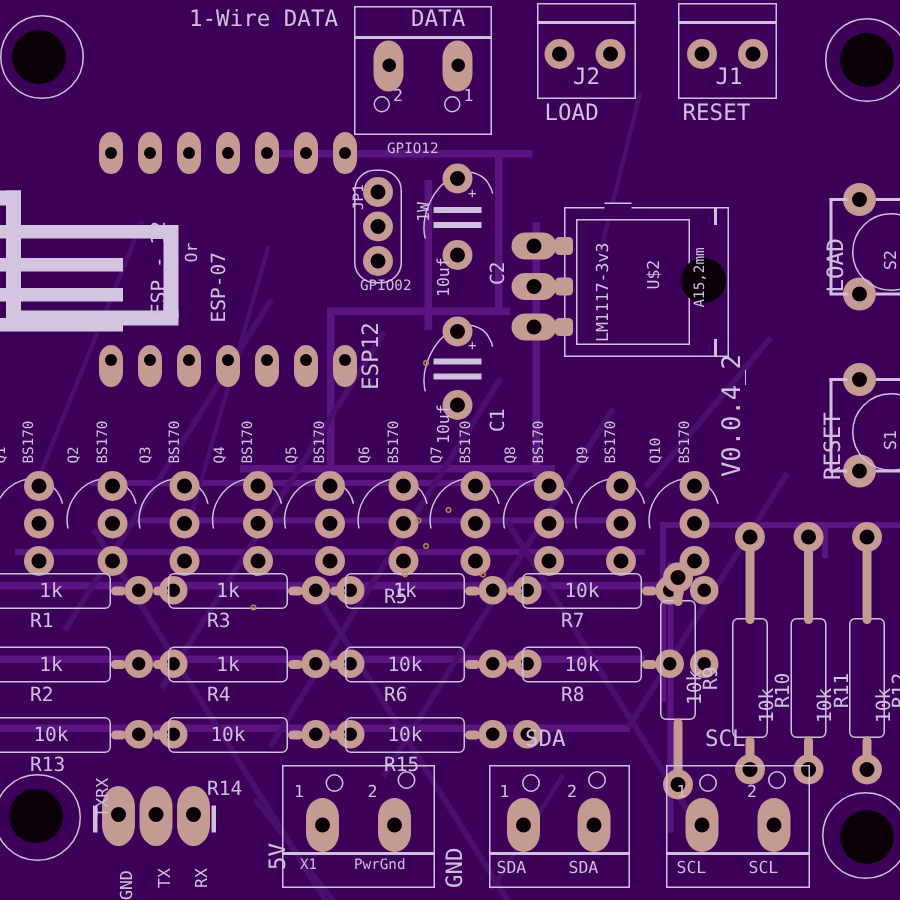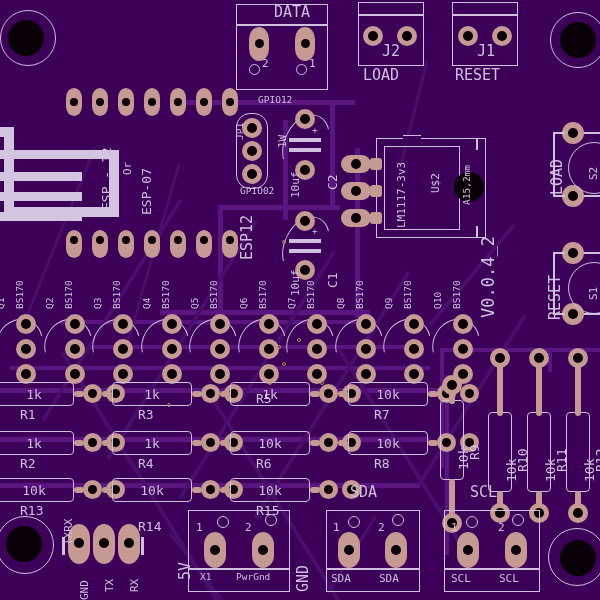--- a/index.html
+++ b/index.html
@@ -147,20 +147,21 @@
     <div class="pad ov" style="left:222px;top:230px;width:16px;height:28px;">
         <div class="hole" style="left:4px;top:6px;width:8px;height:8px;"></div>
       </div>
   </div>
 
   <div class="silk rot90" style="left:100px;top:210px;">ESP - 12</div>
   <div class="silk sm rot90" style="left:122px;top:175px;">Or</div>
   <div class="silk rot90" style="left:140px;top:215px;">ESP-07</div>
   <div class="silk lg rot90" style="left:240px;top:260px;">ESP12</div>
 
+  <div class="silk lg" style="left:126px;top:5px;">1-Wire DATA</div>
 
   <div class="box" style="left:236px;top:4px;width:92px;height:86px;"></div>
   <div class="line" style="left:236px;top:24px;width:92px;height:1.6px;"></div>
   <div class="silk lg" style="left:274px;top:5px;text-align:right;">DATA</div>
   <div class="pad ov" style="left:249px;top:27px;width:20px;height:34px;">
       <div class="hole" style="left:6px;top:12px;width:9px;height:9px;"></div>
     </div>
   <div class="pad ov" style="left:295px;top:27px;width:20px;height:34px;">
       <div class="hole" style="left:6px;top:12px;width:9px;height:9px;"></div>
     </div>

